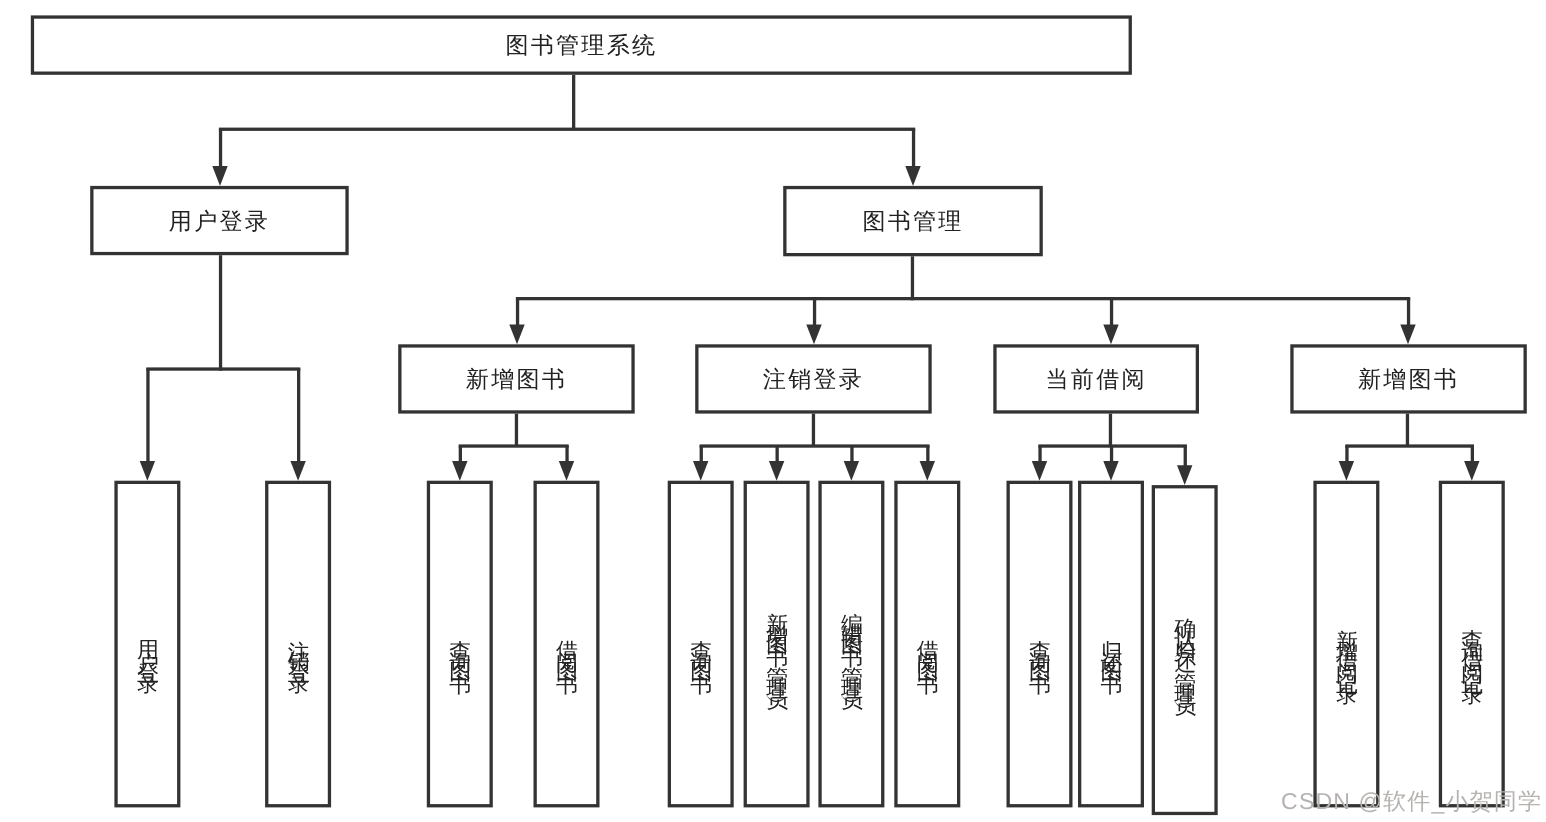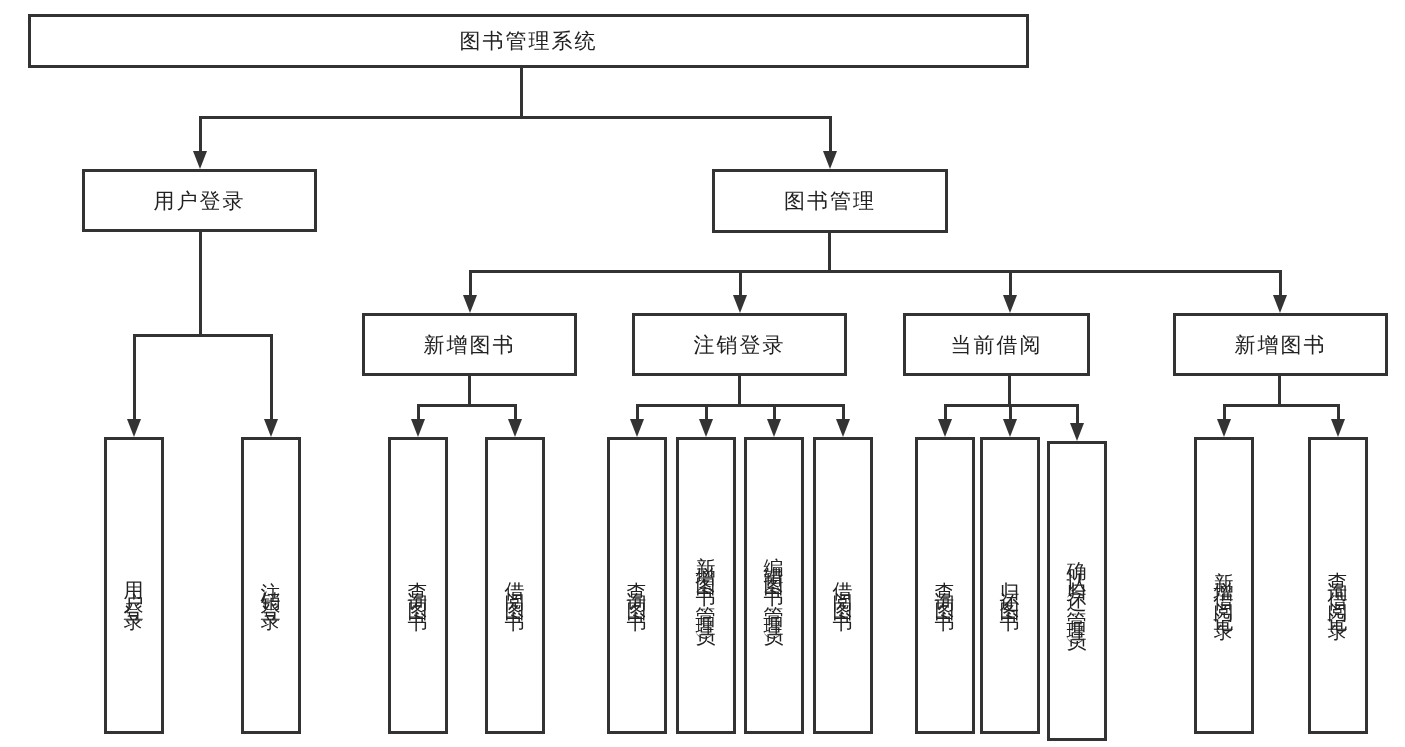--- a/index.html
+++ b/index.html
@@ -184,14 +184,15 @@
   <div class="leaf" style="left:744px;">编辑图书（管理员）</div>
   <div class="leaf" style="left:813px;">借阅图书</div>
 
   <div class="leaf" style="left:915px;">查询图书</div>
   <div class="leaf" style="left:980px;">归还图书</div>
   <div class="leaf" style="left:1047px;top:441px;height:300px;">确认归还（管理员）</div>
 
   <div class="leaf" style="left:1194px;">新增借阅记录</div>
   <div class="leaf" style="left:1308px;">查询借阅记录</div>
 
+  <div class="watermark">CSDN @软件_小贺同学</div>
 
 </div>
 
 </body></html>

